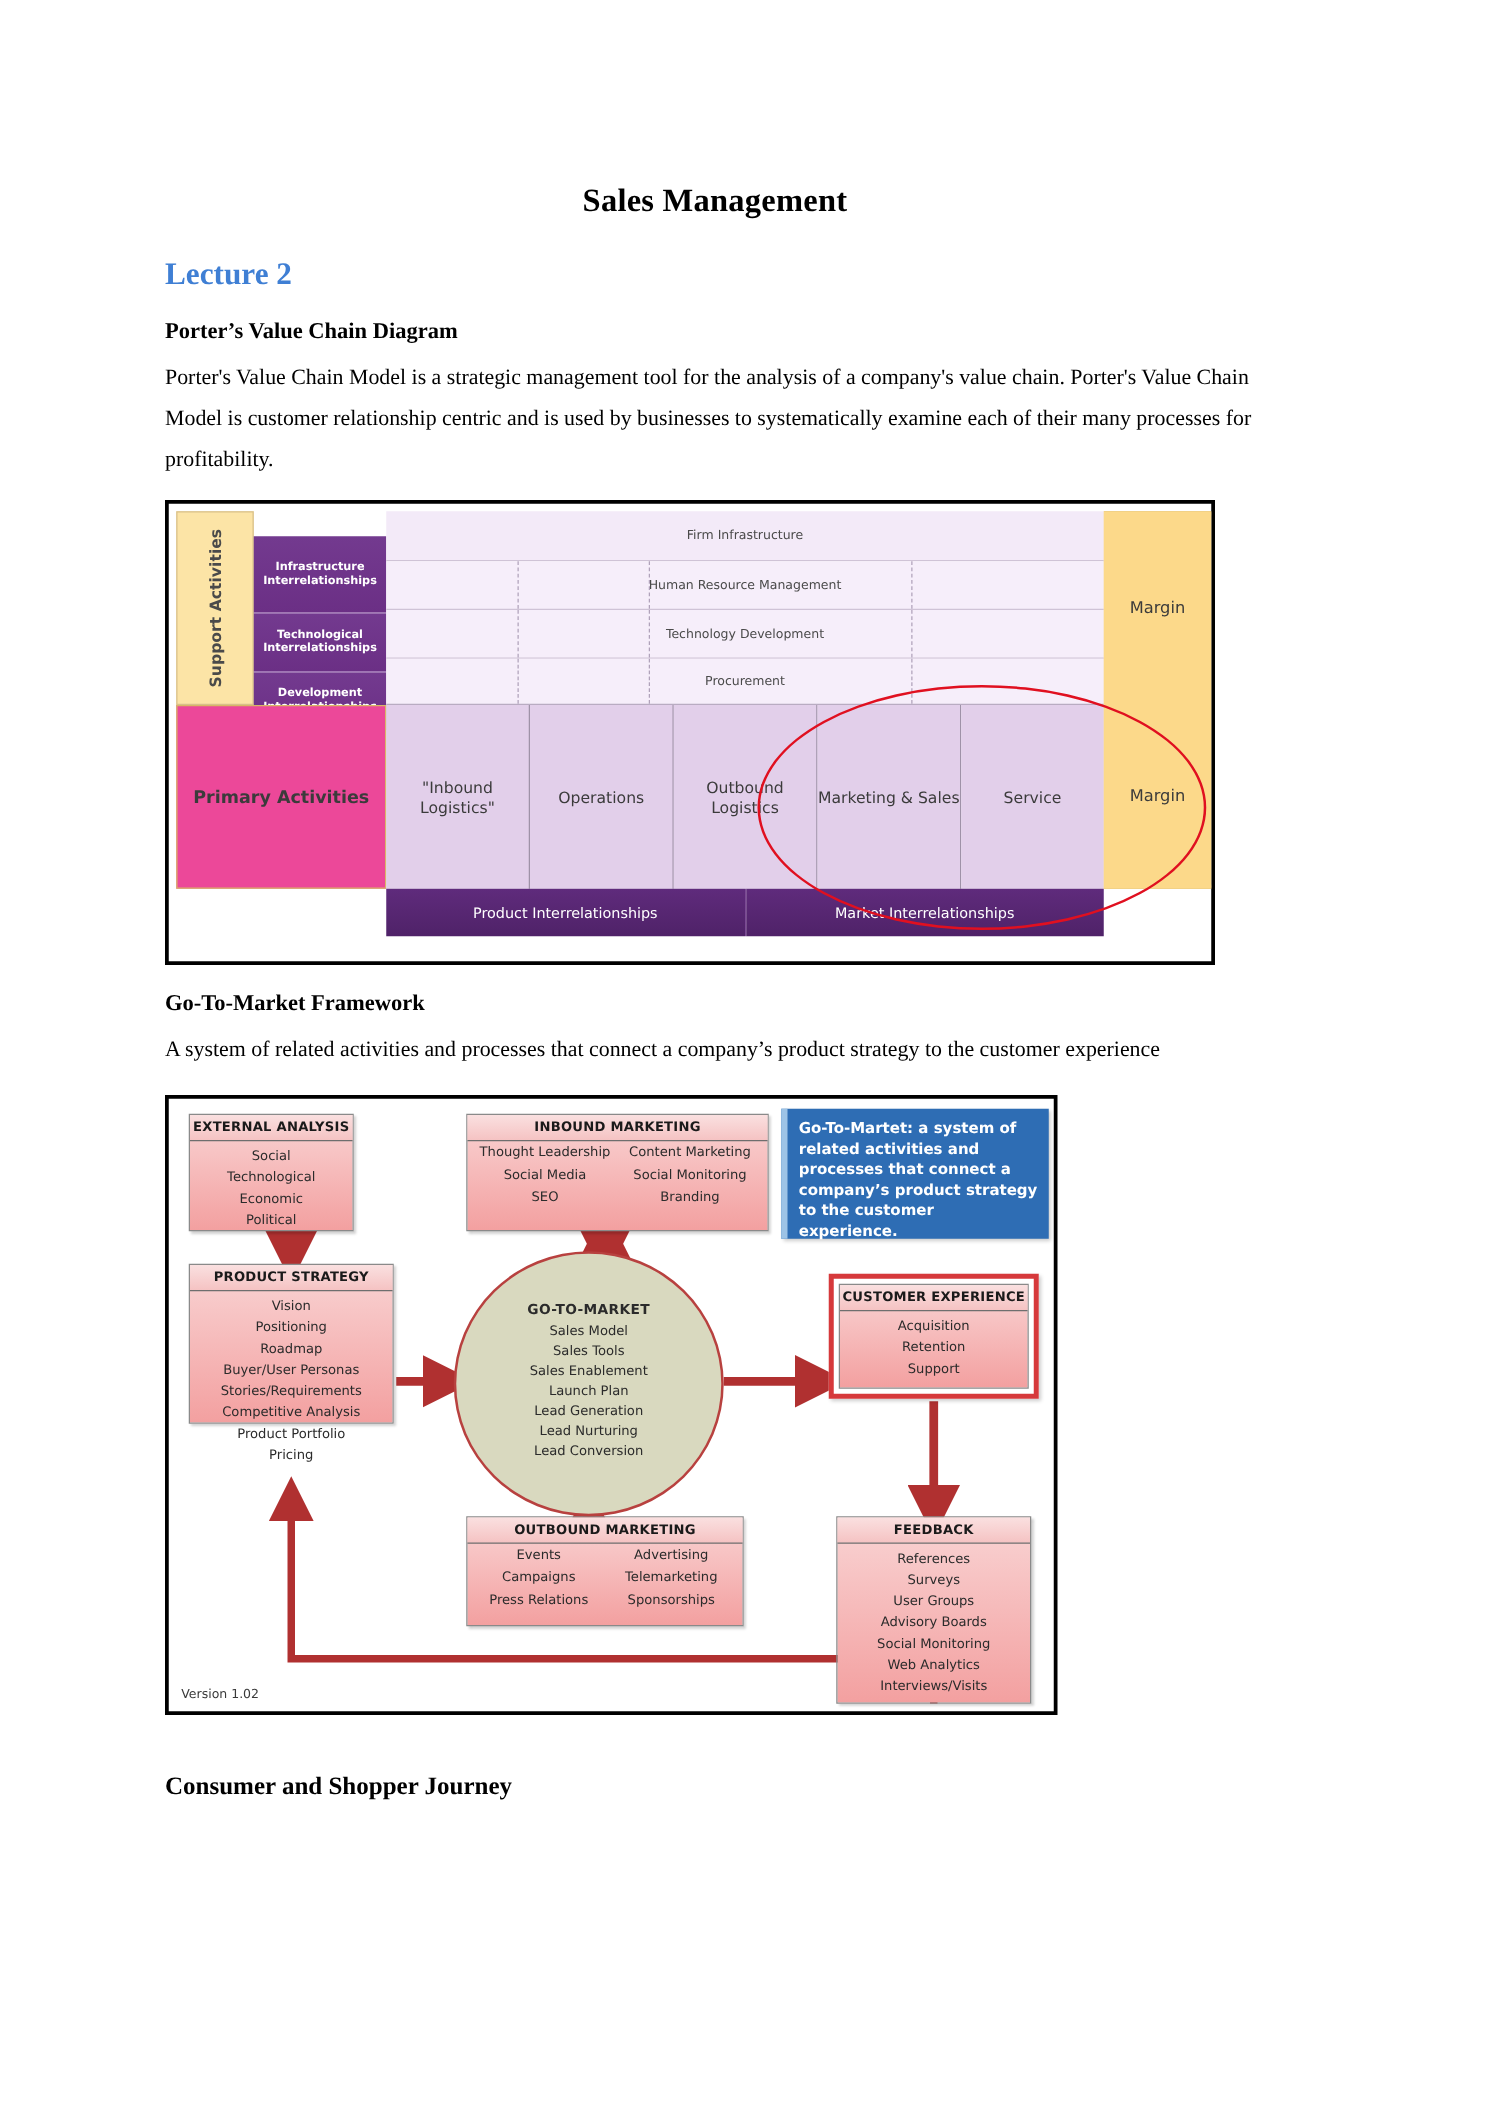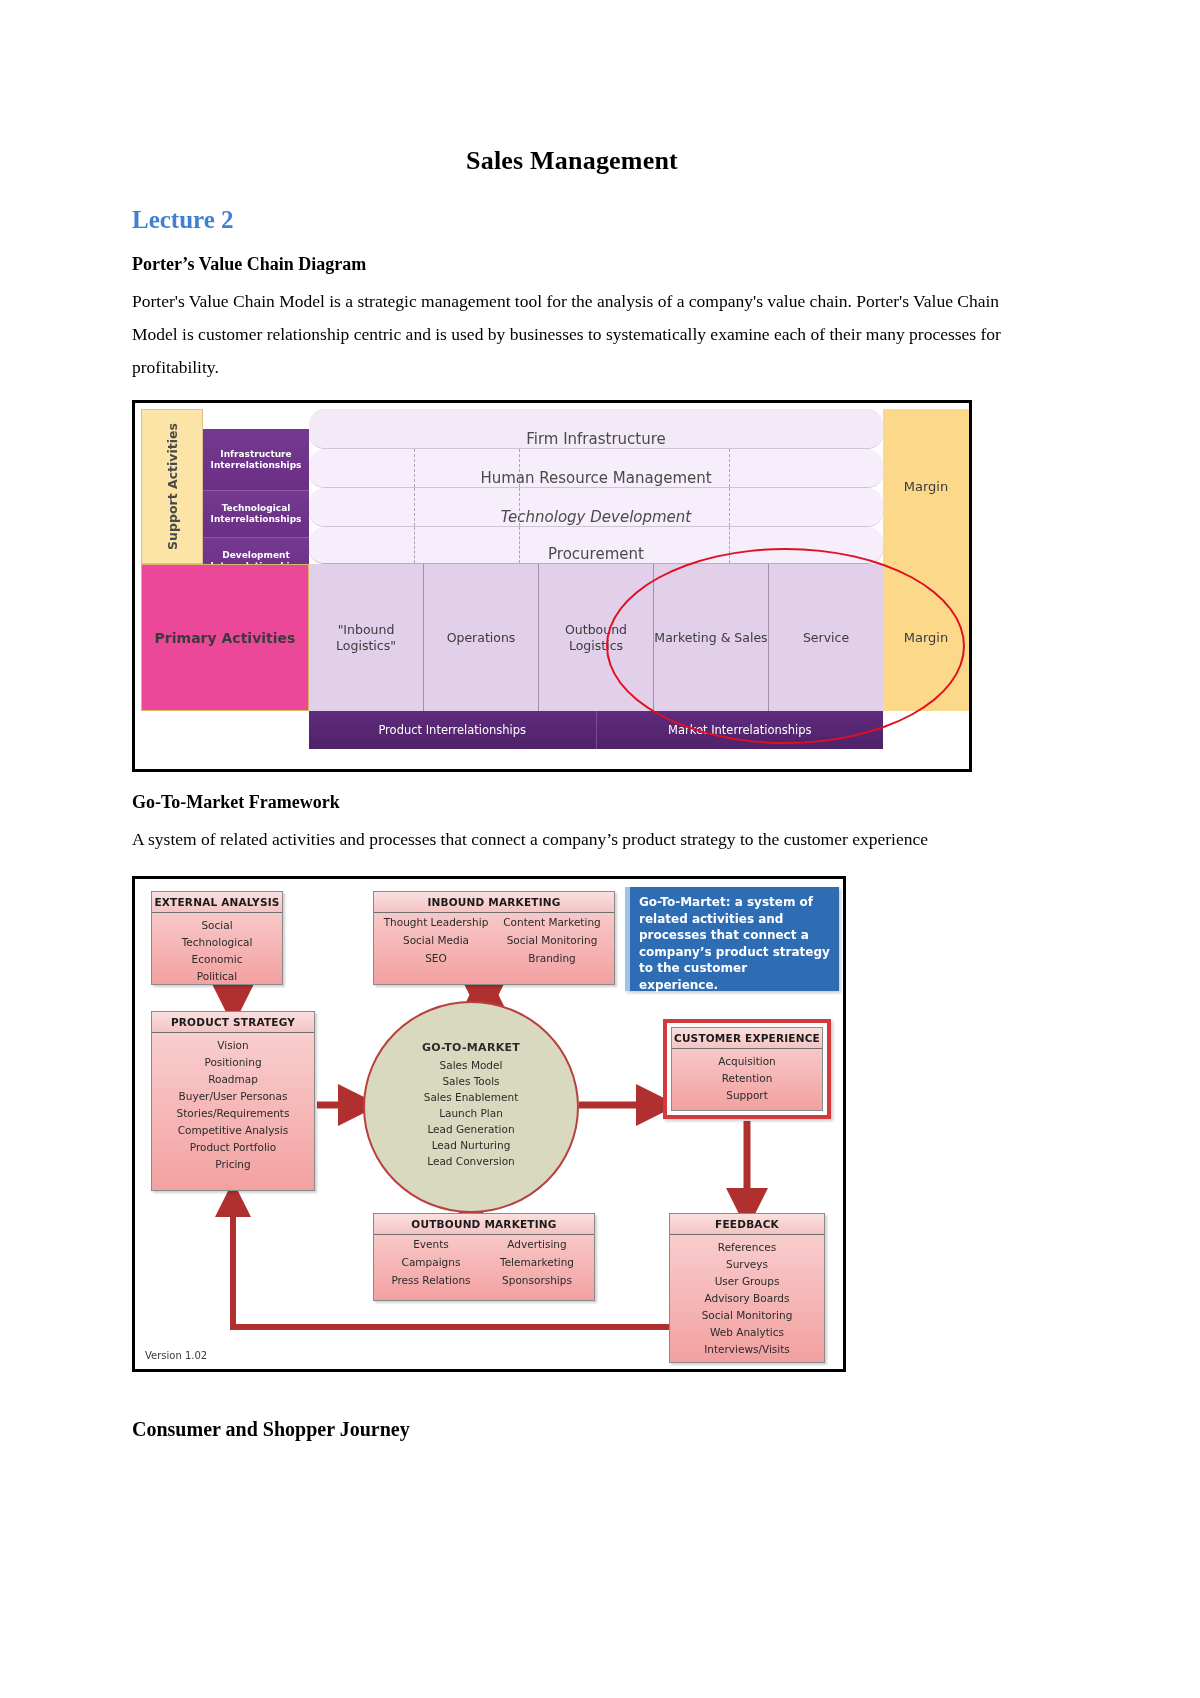--- a/index.html
+++ b/index.html
@@ -117,29 +117,28 @@
     position: absolute;
     left: 168px; top: 0;
     width: 574px; height: 155px;
   }
   .vc-srow {
     position: relative;
     width: 100%;
     background: #f6eefa;
     border-bottom: 1px solid #cfc3d6;
     box-sizing: border-box;
-    display: flex; align-items: flex-end; justify-content: center;
-    font-family: "DejaVu Sans", sans-serif;
-    font-size: 15px;
+    display: flex; align-items: center; justify-content: center;
+    font-family: "DejaVu Sans", sans-serif;
+    font-size: 10px;
     color: #4a4a4a;
-    border-radius: 15px;
   }
   .vc-srow.r1 { height: 40px; background:#f3eaf8; }
   .vc-srow.r2 { height: 39px; }
-  .vc-srow.r3 { height: 39px; font-style: italic; }
+  .vc-srow.r3 { height: 39px; }
   .vc-srow.r4 { height: 37px; border-bottom: 1px solid #b9acc2; }
   .vc-dash {
     position: absolute;
     top: 0; bottom: 0;
     border-left: 1px dashed #b0a2ba;
   }
 
   .vc-primary-label {
     position: absolute;
     left: 0; top: 155px;
@@ -267,21 +266,21 @@
     display: grid;
     grid-template-columns: 1fr 1fr;
     font-family: "DejaVu Sans", sans-serif;
     font-size: 10.5px;
     color: #2b2b2b;
     justify-items: center;
     row-gap: 6px;
   }
 
   #box-external { left: 16px;  top: 12px;  width: 132px; height: 94px; }
-  #box-product  { left: 16px;  top: 132px; width: 164px; height: 180px; }
+  #box-product  { left: 16px;  top: 132px; width: 164px; height: 128px; }
   #box-inbound  { left: 238px; top: 12px;  width: 242px; height: 94px; }
   #box-outbound { left: 238px; top: 334px; width: 222px; height: 88px; }
   #box-feedback { left: 534px; top: 334px; width: 156px; height: 150px; }
 
   .gtm-ce-outer {
     position: absolute;
     left: 528px; top: 140px;
     width: 168px; height: 100px;
     border: 4px solid #d6393b;
     background: #ffffff;

